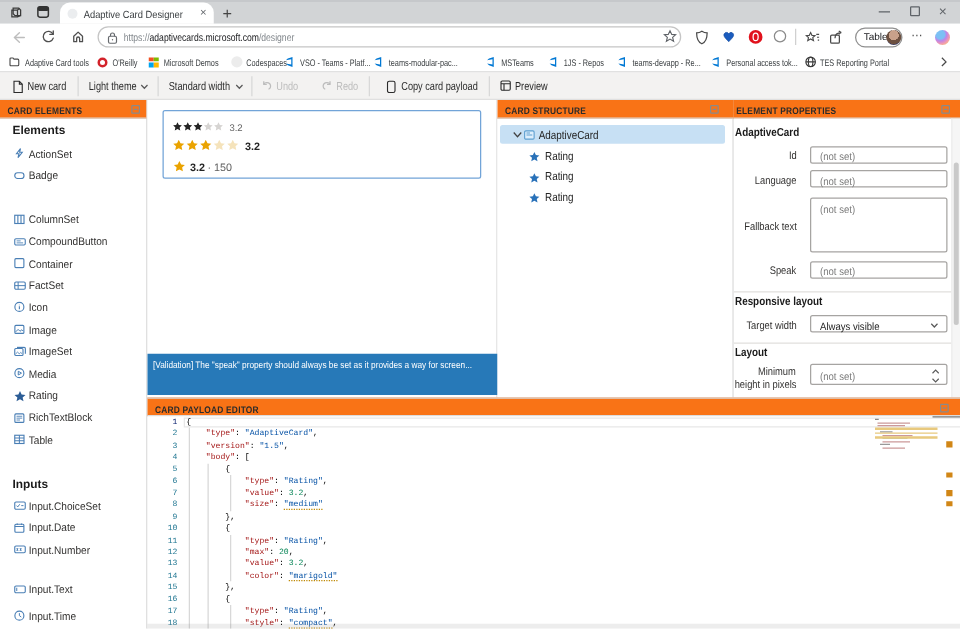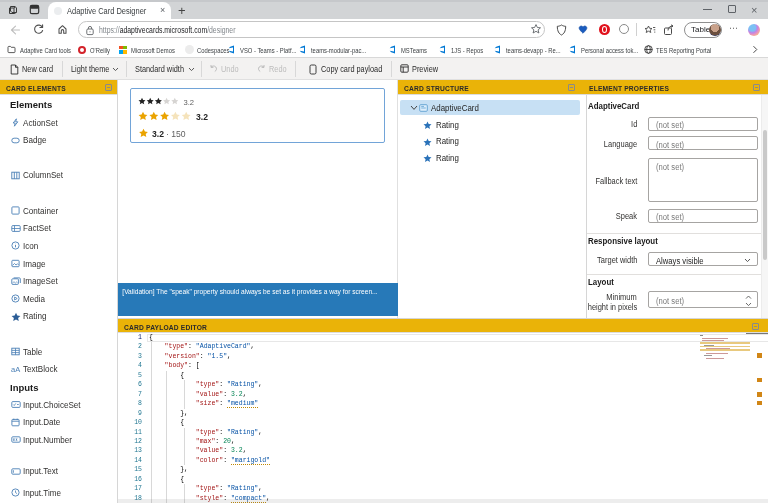--- a/index.html
+++ b/index.html
@@ -1,19 +1,19 @@
 <!DOCTYPE html>
 <html><head>
 <meta charset="utf-8">
 <style>
 *{margin:0;padding:0;box-sizing:border-box;}
 html,body{width:768px;height:503px;overflow:hidden;}
 body{font-family:"Liberation Sans",sans-serif;background:#fff;position:relative;}
 .abs{position:absolute;}
-.hdr{position:absolute;background:#eab308;border-bottom:1px solid #dcdcdc;font-weight:bold;font-size:7.6px;color:#2b2b2b;letter-spacing:.2px;}
+.hdr{position:absolute;background:#f97316;border-bottom:1px solid #dcdcdc;font-weight:bold;font-size:7.6px;color:#2b2b2b;letter-spacing:.2px;}
 .hdr .t{position:absolute;top:4px;transform:scaleX(0.88);transform-origin:0 50%;white-space:nowrap;}
 #bookmarks span{font-size:7.6px;transform:scaleX(0.77);transform-origin:0 50%;white-space:nowrap;}
 #designer-toolbar span{transform:scaleX(0.79);transform-origin:0 50%;white-space:nowrap;}
 #structure .tx{transform:scaleX(0.85);transform-origin:0 50%;white-space:nowrap;}
 .collapse{position:absolute;width:7px;height:7px;border:1px solid #8a8a8a;border-radius:1px;top:4px;}
 .collapse:before{content:"";position:absolute;left:1px;right:1px;top:2px;border-top:1px solid #8a8a8a;}
 svg{display:block;}
 </style>
 </head>
 <body>
@@ -203,20 +203,27 @@
       </svg>
       <span>Badge</span>
     </div>
 <div class="li" style="top:73.4px;">
       <svg width="9" height="9" viewBox="0 0 9 9">
         <rect x="0.8" y="1.2" width="7.4" height="6.6" fill="none" stroke="#4a7fb5" stroke-width="0.9"></rect>
         <path d="M3.3 1.2 V7.8 M5.8 1.2 V7.8" stroke="#4a7fb5" stroke-width="0.9"></path>
       </svg>
       <span>ColumnSet</span>
     </div>
+<div class="li" style="top:91px;">
+      <svg width="10" height="9" viewBox="0 0 10 9">
+        <rect x="0.8" y="2" width="8.4" height="5" rx="1" fill="none" stroke="#4a7fb5" stroke-width="0.9"></rect>
+        <path d="M2.3 3.7 H5.5 M2.3 5.3 H7.5" stroke="#4a7fb5" stroke-width="0.7"></path>
+      </svg>
+      <span>CompoundButton</span>
+    </div>
 <div class="li" style="top:108.7px;">
       <svg width="9" height="9" viewBox="0 0 9 9">
         <rect x="0.9" y="0.9" width="7.2" height="7.2" rx="0.8" fill="none" stroke="#4a7fb5" stroke-width="0.9"></rect>
       </svg>
       <span>Container</span>
     </div>
 <div class="li" style="top:126.3px;">
       <svg width="10" height="9" viewBox="0 0 10 9">
         <rect x="0.8" y="1.6" width="8.4" height="5.8" rx="1" fill="none" stroke="#4a7fb5" stroke-width="0.9"></rect>
         <path d="M3.5 1.6 V7.4 M0.8 4.5 H9.2" stroke="#4a7fb5" stroke-width="0.8"></path>
@@ -251,32 +258,33 @@
         <path d="M3.6 3 L6.2 4.5 L3.6 6 Z" fill="none" stroke="#4a7fb5" stroke-width="0.8"></path>
       </svg>
       <span>Media</span>
     </div>
 <div class="li" style="top:214.4px;">
       <svg width="10" height="10" viewBox="0 0 10 10">
         <path d="M5 0.8 L6.3 3.6 L9.4 3.9 L7.1 6 L7.8 9 L5 7.4 L2.2 9 L2.9 6 L0.6 3.9 L3.7 3.6 Z" fill="#2c5d96"></path>
       </svg>
       <span>Rating</span>
     </div>
+<div class="li" style="top:232.1px;">
+      <svg width="9" height="9" viewBox="0 0 9 9">
+        <rect x="0.9" y="1.1" width="7.2" height="6.8" rx="0.8" fill="none" stroke="#4a7fb5" stroke-width="0.9"></rect>
+        <path d="M2.2 3 H6.8 M2.2 4.5 H6.8 M2.2 6 H5" stroke="#4a7fb5" stroke-width="0.7"></path>
+      </svg>
+      <span>RichTextBlock</span>
+    </div>
 <div class="li" style="top:249.7px;">
       <svg width="9" height="9" viewBox="0 0 9 9">
         <rect x="0.8" y="1.2" width="7.4" height="6.6" fill="none" stroke="#4a7fb5" stroke-width="0.9"></rect>
         <path d="M0.8 3.4 H8.2 M0.8 5.6 H8.2 M4.5 1.2 V7.8" stroke="#4a7fb5" stroke-width="0.8"></path>
       </svg>
       <span>Table</span>
-    </div>
-<div class="li" style="top:267.3px;">
-      <svg width="11" height="9" viewBox="0 0 11 9">
-        <text x="0" y="7.4" font-family="Liberation Sans" font-size="7.5" fill="#4a7fb5">aA</text>
-      </svg>
-      <span>TextBlock</span>
     </div>
 <div class="lh" style="top:286.5px;">Inputs</div>
 <div class="li" style="top:302.6px;">
       <svg width="10" height="9" viewBox="0 0 10 9">
         <rect x="0.8" y="1.6" width="8.4" height="5.8" rx="1" fill="none" stroke="#4a7fb5" stroke-width="0.9"></rect>
         <path d="M2.2 4.5 L3.2 5.5 L4.8 3.4" fill="none" stroke="#4a7fb5" stroke-width="0.8"></path>
         <path d="M6 4.5 H7.8" stroke="#4a7fb5" stroke-width="0.8"></path>
       </svg>
       <span>Input.ChoiceSet</span>
     </div>

